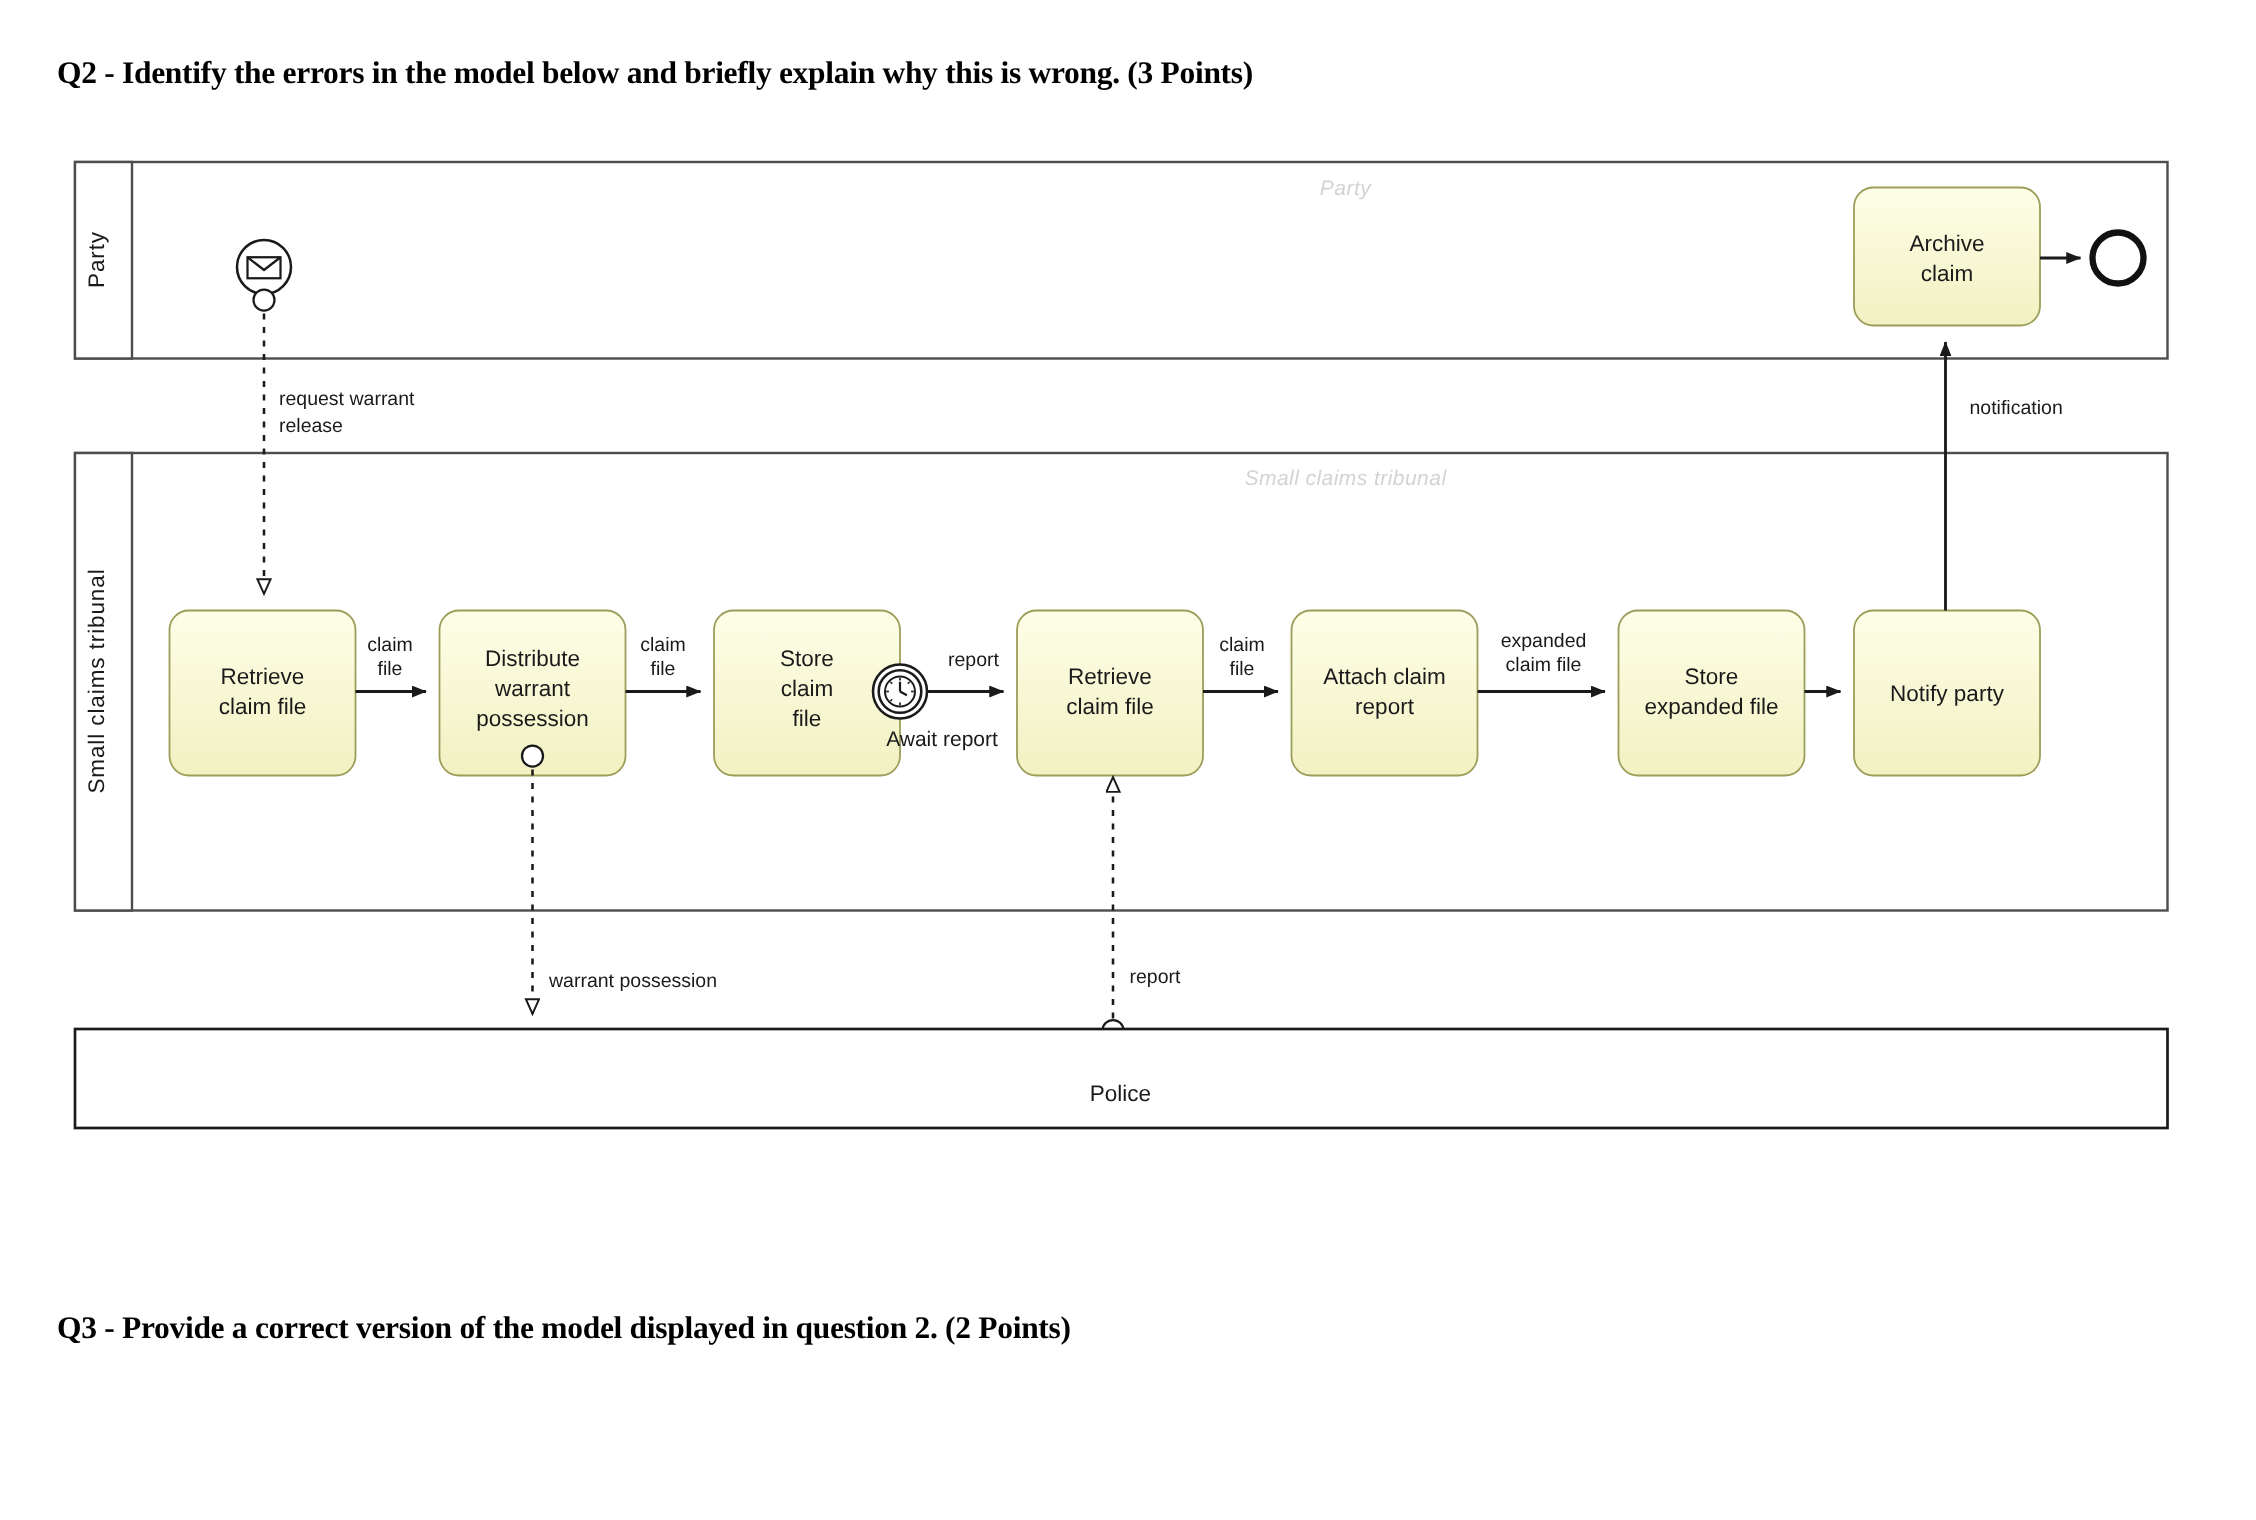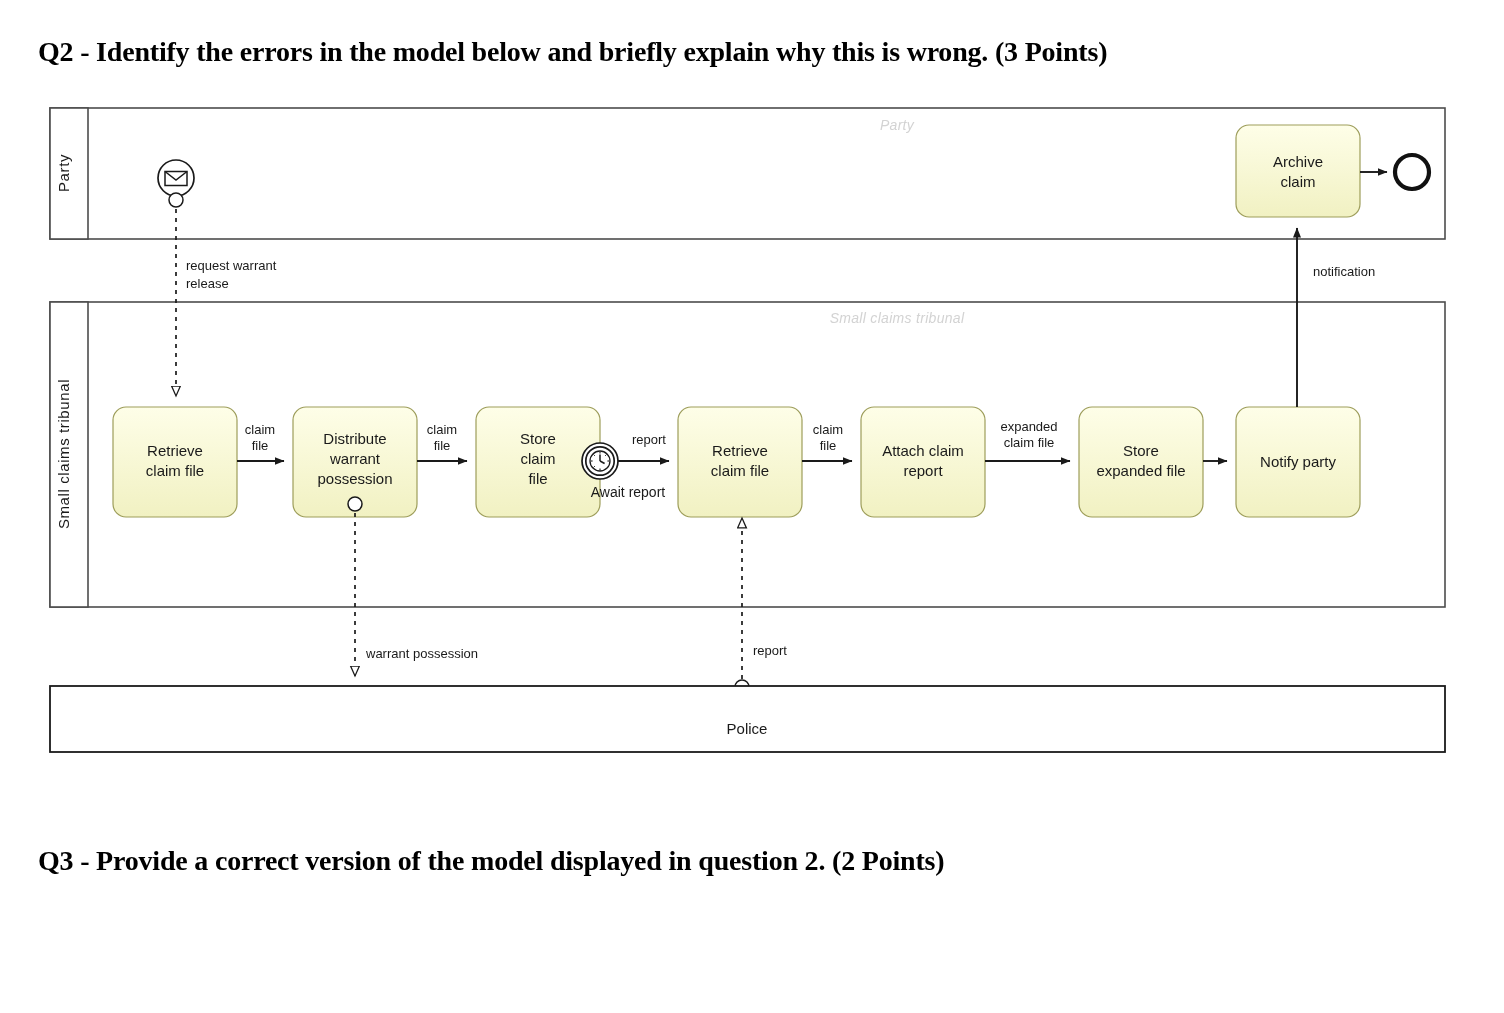--- a/index.html
+++ b/index.html
@@ -14,27 +14,27 @@
     position: relative;
     font-family: "Liberation Sans", sans-serif;
     overflow: hidden;
   }
 
   
   .question {
     position: absolute;
     font-family: "Liberation Serif", serif;
     font-weight: bold;
-    font-size: 28px;
+    font-size: 21px;
     color: #000000;
     white-space: nowrap;
     letter-spacing: -0.2px;
   }
   #q2-heading { left: 38px; top: 36px; }
-  #q3-heading { left: 38px; top: 845px; }
+  #q3-heading { left: 38px; top: 873px; }
 
   
   #bpmn-diagram {
     position: absolute;
     left: 0;
     top: 0;
     width: 1504px;
     height: 1013px;
   }
   #bpmn-diagram svg {

